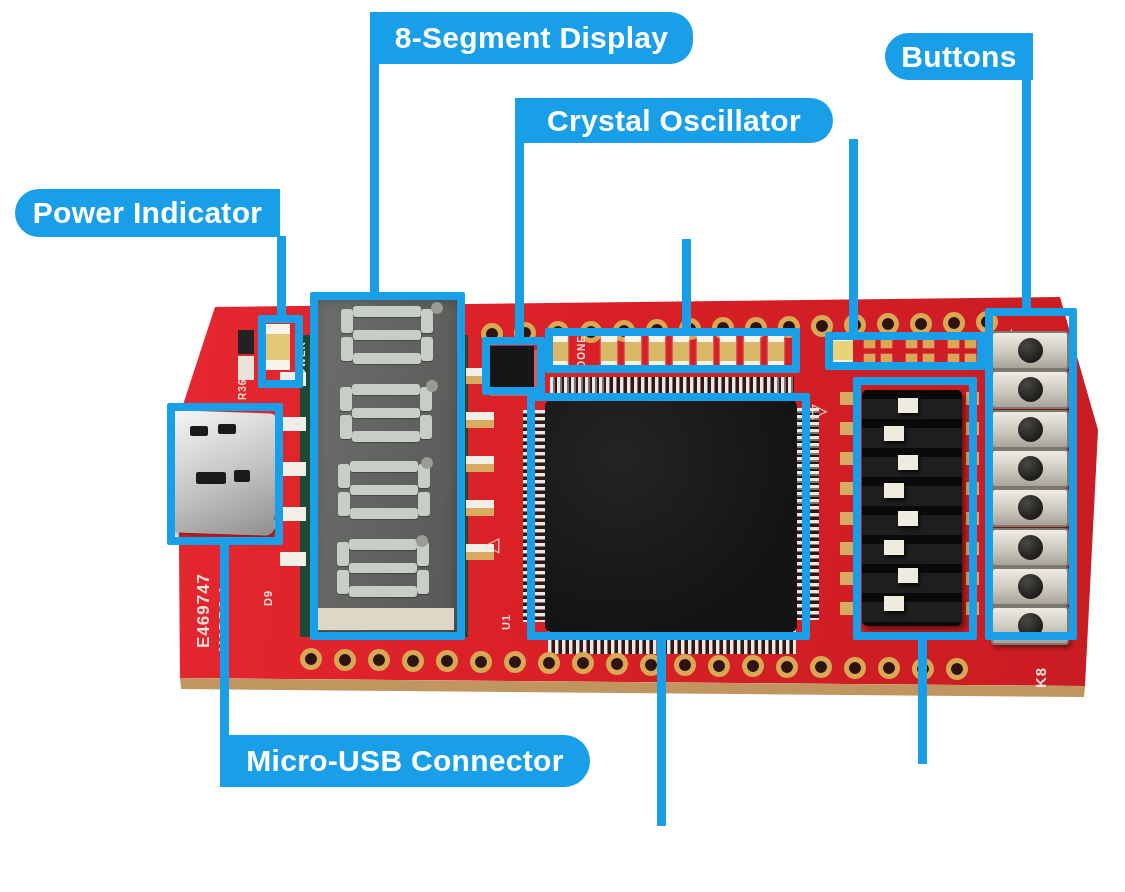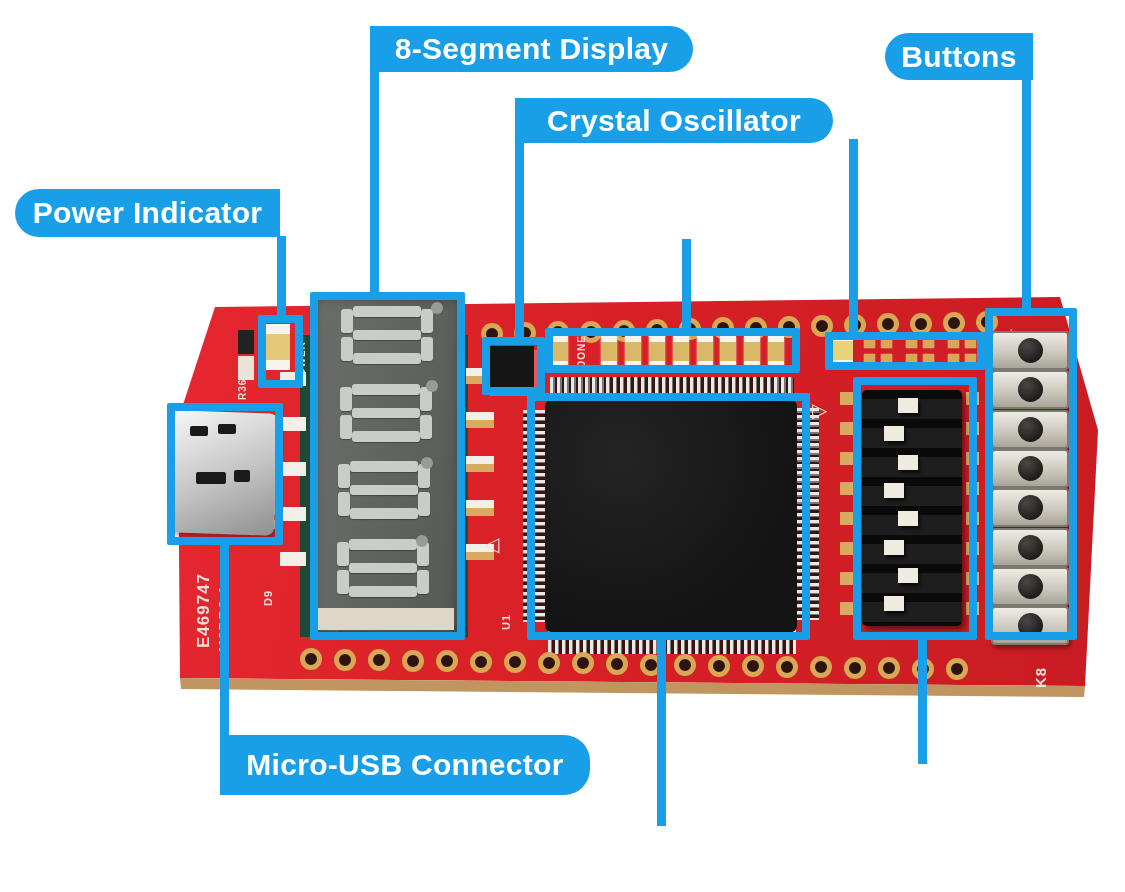--- a/index.html
+++ b/index.html
@@ -147,25 +147,25 @@
   <div class="aline" style="left:370px;top:61px;height:233px;"></div>
   <div class="aline" style="left:515px;top:141px;height:198px;"></div>
   <div class="aline" style="left:1022px;top:79px;height:231px;"></div>
   <div class="aline" style="left:849px;top:139px;height:195px;"></div>
   <div class="aline" style="left:277px;top:236px;height:81px;"></div>
   <div class="aline" style="left:682px;top:239px;height:91px;"></div>
   <div class="aline" style="left:220px;top:543px;height:193px;"></div>
   <div class="aline" style="left:657px;top:638px;height:188px;"></div>
   <div class="aline" style="left:918px;top:638px;height:126px;"></div>
 
-  <div class="lbl" style="left:370px;top:26px;width:323px;height:46px;border-radius:0 23px 23px 0;">8-Segment Display</div>
+  <div class="lbl" style="left:370px;top:12px;width:323px;height:52px;border-radius:0 23px 23px 0;">8-Segment Display</div>
   <div class="lbl" style="left:885px;top:33px;width:148px;height:47px;border-radius:24px 0 0 24px;">Buttons</div>
   <div class="lbl" style="left:515px;top:98px;width:318px;height:45px;border-radius:0 23px 23px 0;">Crystal Oscillator</div>
   <div class="lbl" style="left:15px;top:189px;width:265px;height:48px;border-radius:24px 0 0 24px;">Power Indicator</div>
-  <div class="lbl" style="left:220px;top:735px;width:370px;height:60px;border-radius:0 26px 26px 0;">Micro-USB Connector</div>
+  <div class="lbl" style="left:220px;top:735px;width:370px;height:52px;border-radius:0 26px 26px 0;">Micro-USB Connector</div>
 
 <div class="hole" style="left: 481px; top: 323px;"></div>
     <div class="hole" style="left: 514px; top: 322.2px;"></div>
     <div class="hole" style="left: 547px; top: 321.4px;"></div>
     <div class="hole" style="left: 580px; top: 320.6px;"></div>
     <div class="hole" style="left: 613px; top: 319.8px;"></div>
     <div class="hole" style="left: 646px; top: 319px;"></div>
     <div class="hole" style="left: 679px; top: 318.2px;"></div>
     <div class="hole" style="left: 712px; top: 317.4px;"></div>
     <div class="hole" style="left: 745px; top: 316.6px;"></div>

